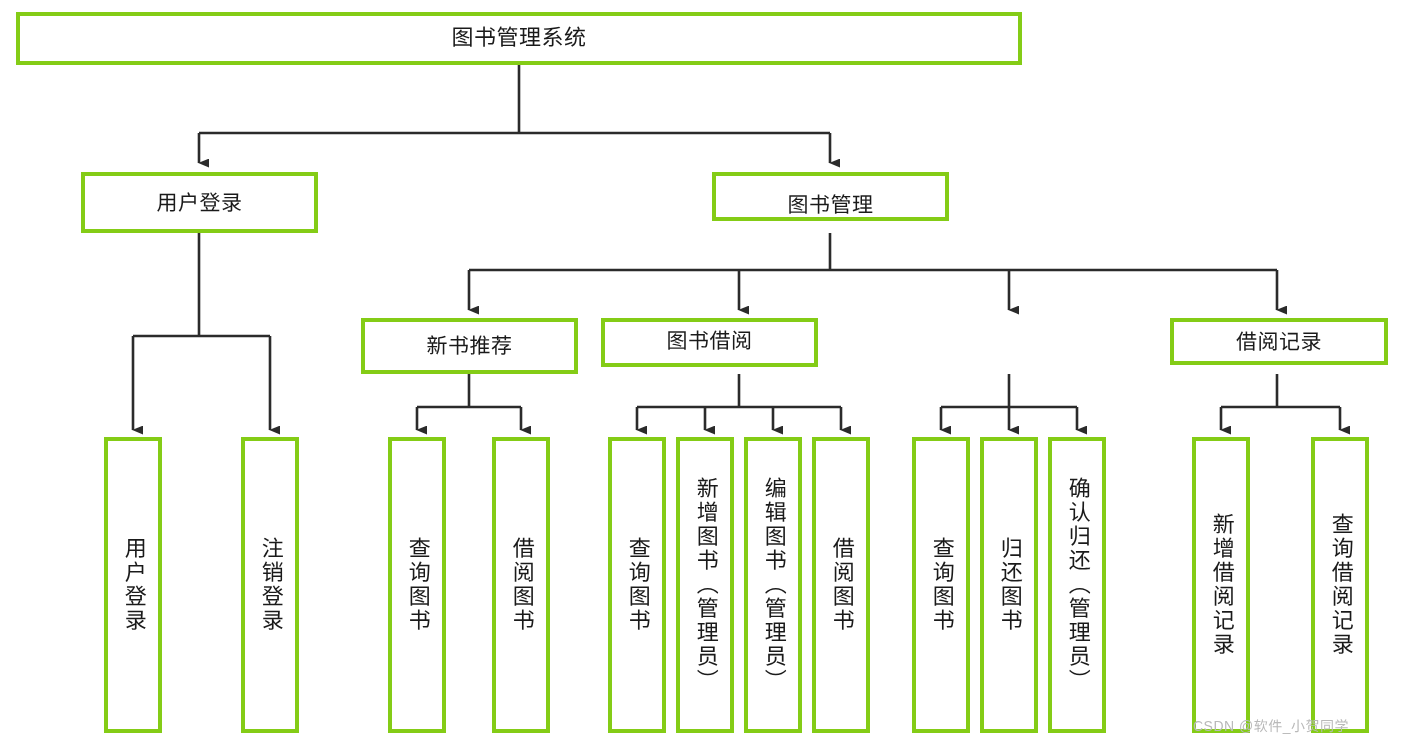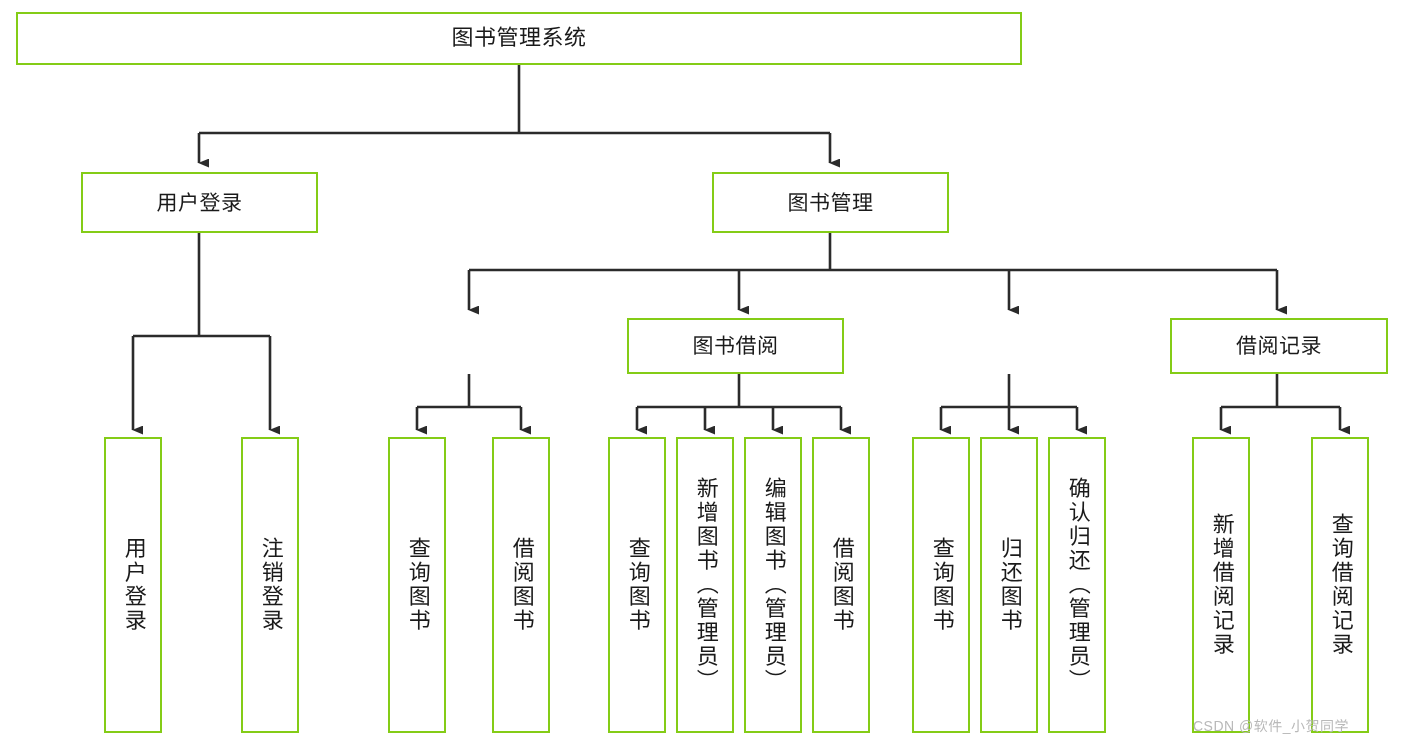--- a/index.html
+++ b/index.html
@@ -23,21 +23,21 @@
     left: 0;
     top: 0;
     width: 1405px;
     height: 747px;
     pointer-events: none;
   }
   .node {
     position: absolute;
     box-sizing: border-box;
     background: #ffffff;
-    border: 2px solid #84cc16;
+    border: 4px solid #84cc16;
     display: flex;
     align-items: center;
     justify-content: center;
     color: #1a1a1a;
   }
   .node-label {
     display: block;
     text-align: center;
     line-height: 1.12;
     letter-spacing: 0.5px;
@@ -129,28 +129,31 @@
     </g>
   </svg>
 
   <div class="node horiz root" style="left:16px; top:12px; width:1006px; height:53px;">
     <span class="node-label">图书管理系统</span>
   </div>
 
   <div class="node horiz" style="left:81px; top:172px; width:237px; height:61px;">
     <span class="node-label">用户登录</span>
   </div>
-  <div class="node horiz" style="left:712px; top:172px; width:237px; height:61px;">
+  <div class="node horiz" style="left:712px; top:172px; width:237px; height:49px;align-items:flex-end;">
     <span class="node-label">图书管理</span>
   </div>
 
-  <div class="node horiz" style="left:627px; top:318px; width:217px; height:56px;">
+  <div class="node horiz" style="left:361px; top:318px; width:217px; height:56px;">
+    <span class="node-label">新书推荐</span>
+  </div>
+  <div class="node horiz" style="left:601px; top:318px; width:217px; height:49px;font-family:Liberation Mono, monospace;">
     <span class="node-label">图书借阅</span>
   </div>
-  <div class="node horiz" style="left:1170px; top:318px; width:218px; height:56px;">
+  <div class="node horiz" style="left:1170px; top:318px; width:218px; height:47px;">
     <span class="node-label">借阅记录</span>
   </div>
 
   <div class="node vert" style="left:104px; top:437px; width:58px; height:296px;">
     <span class="node-label">用户登录</span>
   </div>
   <div class="node vert" style="left:241px; top:437px; width:58px; height:296px;">
     <span class="node-label">注销登录</span>
   </div>
 

